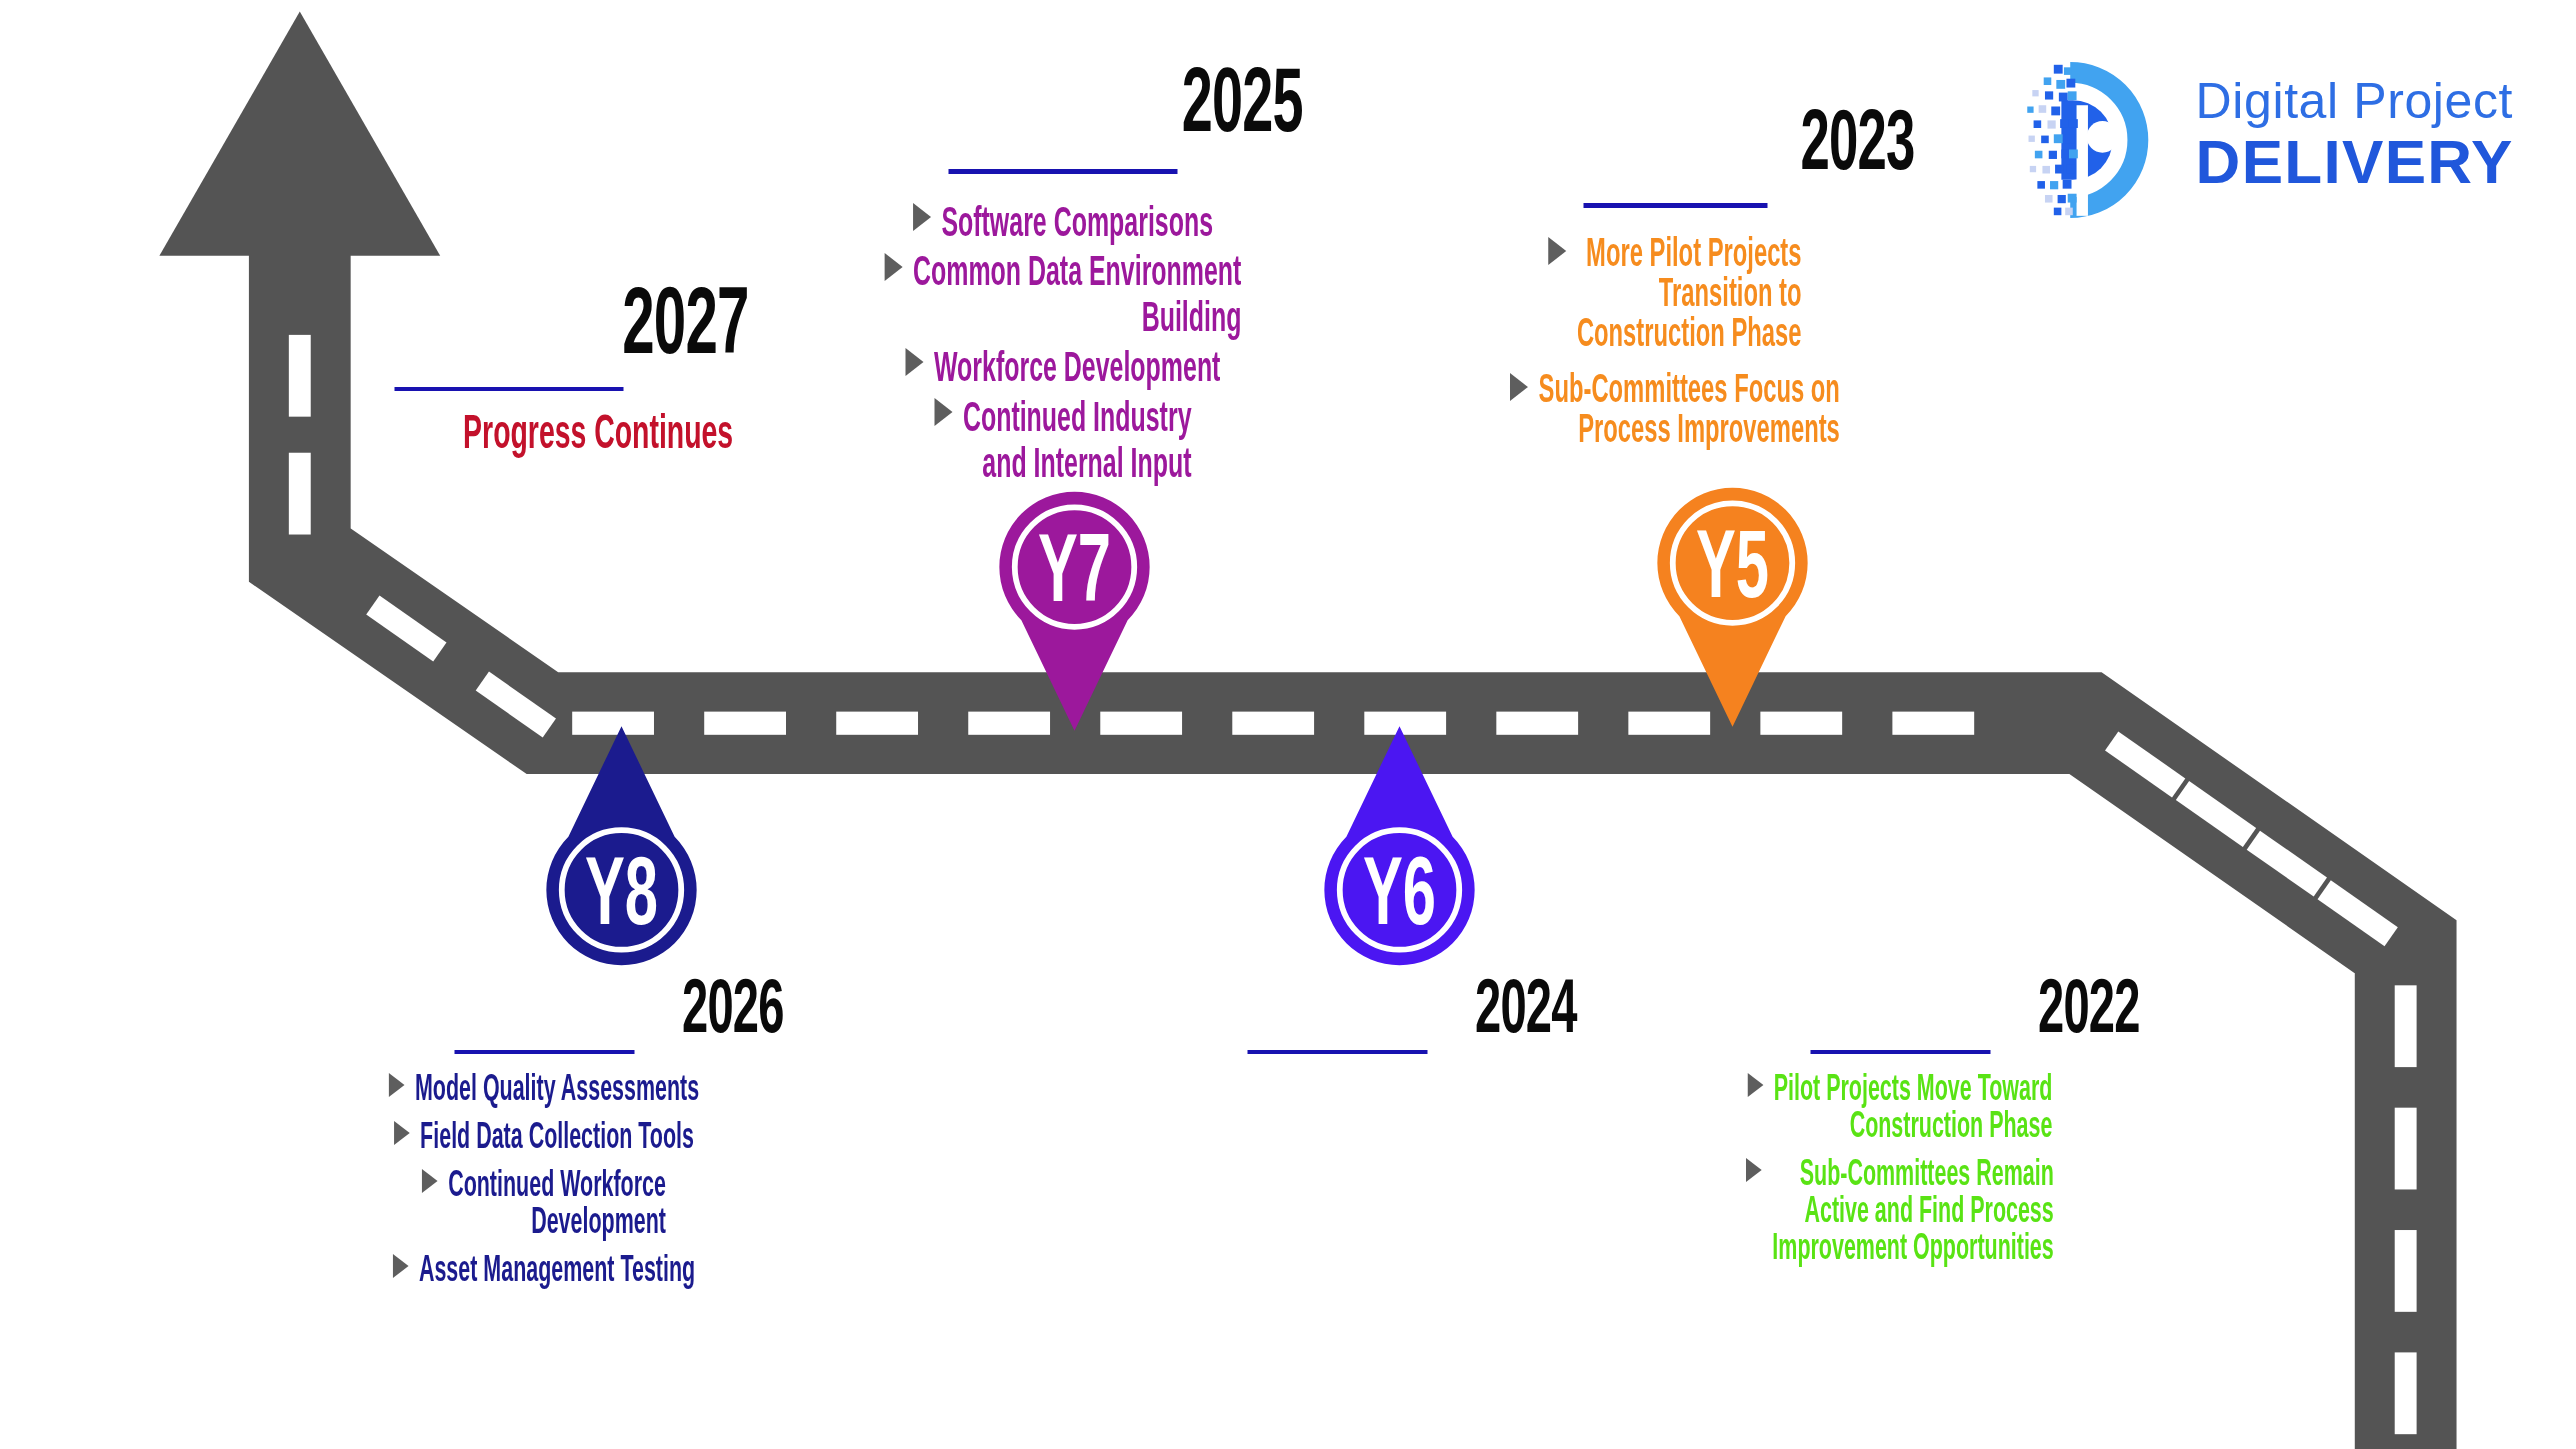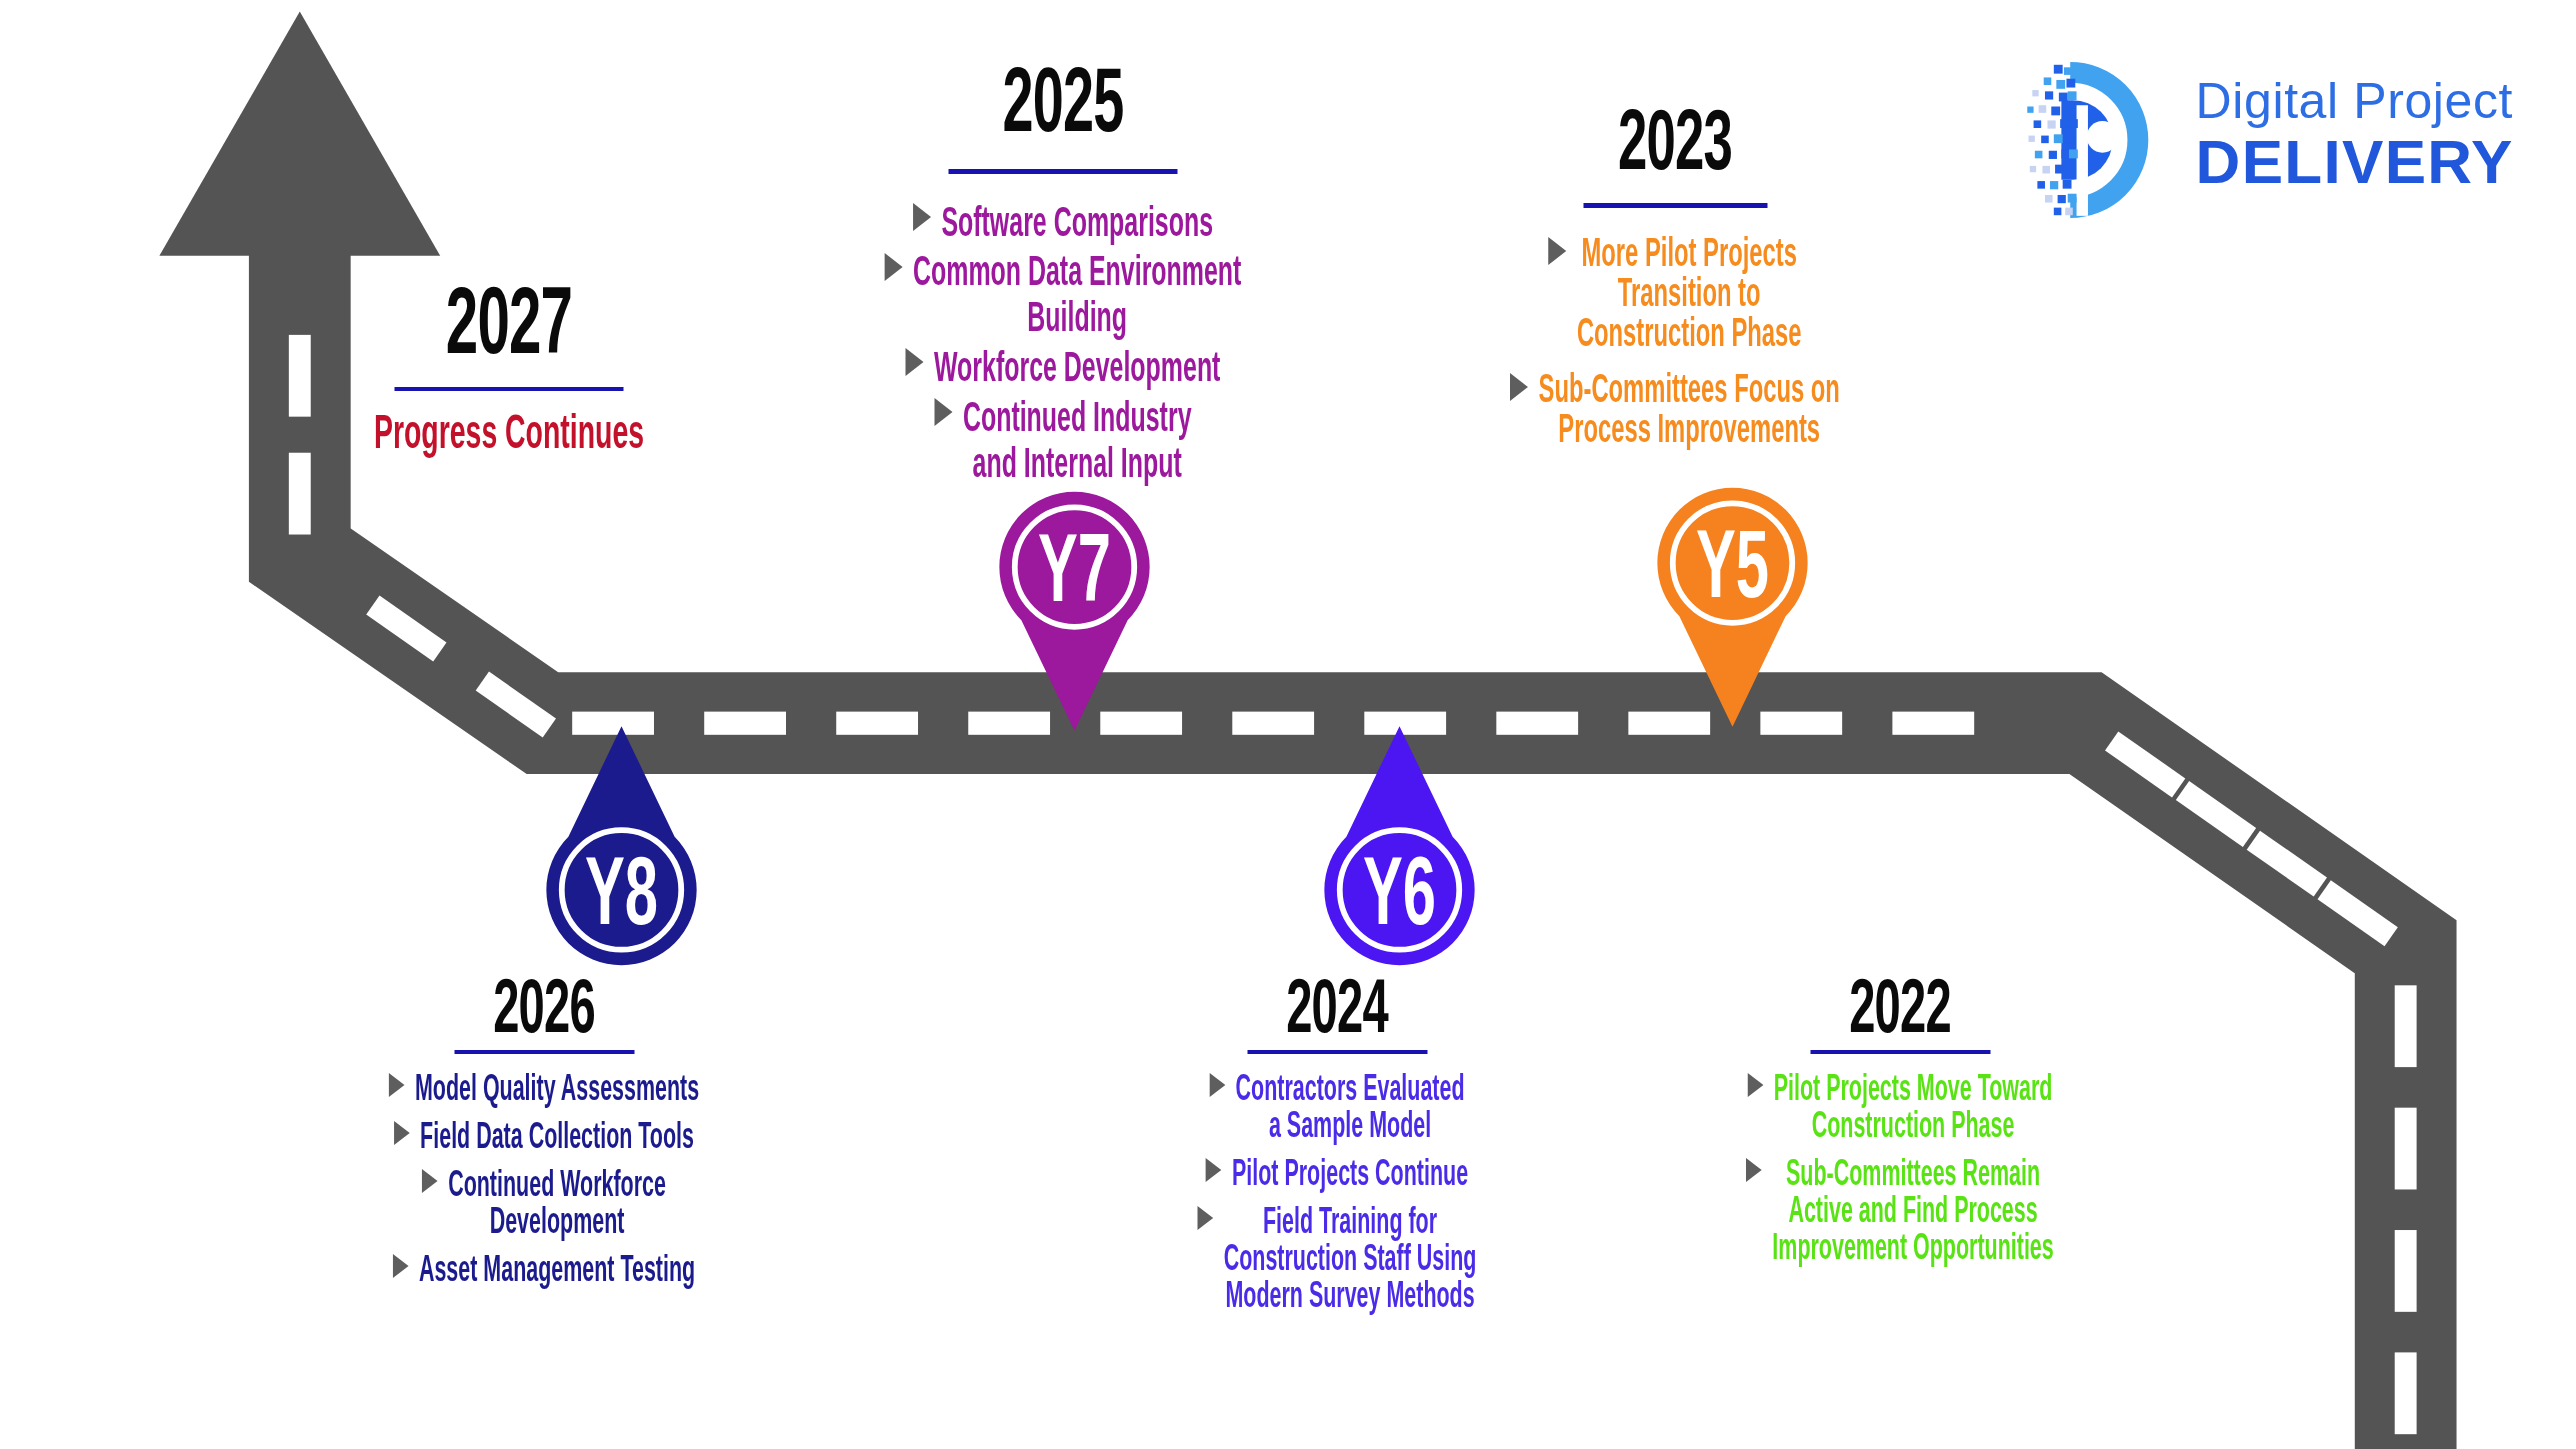--- a/index.html
+++ b/index.html
@@ -5,21 +5,21 @@
   html,body{margin:0;padding:0;}
   body{
     width:2576px;height:1449px;position:relative;overflow:hidden;
     background:var(--background,#fff);
     font-family:"Liberation Sans",sans-serif;
   }
   #canvas{position:absolute;left:0;top:0;width:2576px;height:1449px;}
   #road-svg{position:absolute;left:0;top:0;z-index:1;}
 
   
-  .yr{position:absolute;width:773px;text-align:center;transform:translateX(-50%);z-index:3;}
+  .yr{position:absolute;width:773px;text-align:right;transform:translateX(-50%);z-index:3;}
   .ttl{
     margin:0;font-weight:700;color:var(--title,#0a0a0a);line-height:1;
     transform:scaleX(0.62);letter-spacing:-1.3px;
   }
   .top .ttl{font-size:90px;}
   .bot .ttl{font-size:76px;}
   #sec-2023 .ttl{font-size:85px;}
   #sec-2027 .ttl{font-size:94px;}
   .rule{height:4.5px;background:var(--underline,#1812b0);margin:24px auto 0 auto;width:229px;}
   #sec-2023 .rule{width:184px;margin-top:21px;}
@@ -221,37 +221,20 @@
       <div class="it">
           <span class="tri"></span>
           <span class="t">Asset Management Testing</span>
         </div>
     </div>
   </section>
 
   <section class="yr bot" id="sec-2024" style="--accent: #4B2BE8;">
     <h2 class="ttl">2024</h2>
     <div class="rule"></div>
-    <div class="items">
-      <div class="it">
-          <span class="tri"></span>
-          <span class="t">Contractors Evaluated
-a Sample Model</span>
-        </div>
-      <div class="it">
-          <span class="tri"></span>
-          <span class="t">Pilot Projects Continue</span>
-        </div>
-      <div class="it">
-          <span class="tri"></span>
-          <span class="t">Field Training for
-Construction Staff Using
-Modern Survey Methods</span>
-        </div>
-    </div>
   </section>
 
   <section class="yr bot" id="sec-2022" style="--accent: #59E314;">
     <h2 class="ttl">2022</h2>
     <div class="rule"></div>
     <div class="items">
       <div class="it">
           <span class="tri"></span>
           <span class="t">Pilot Projects Move Toward
 Construction Phase</span>

